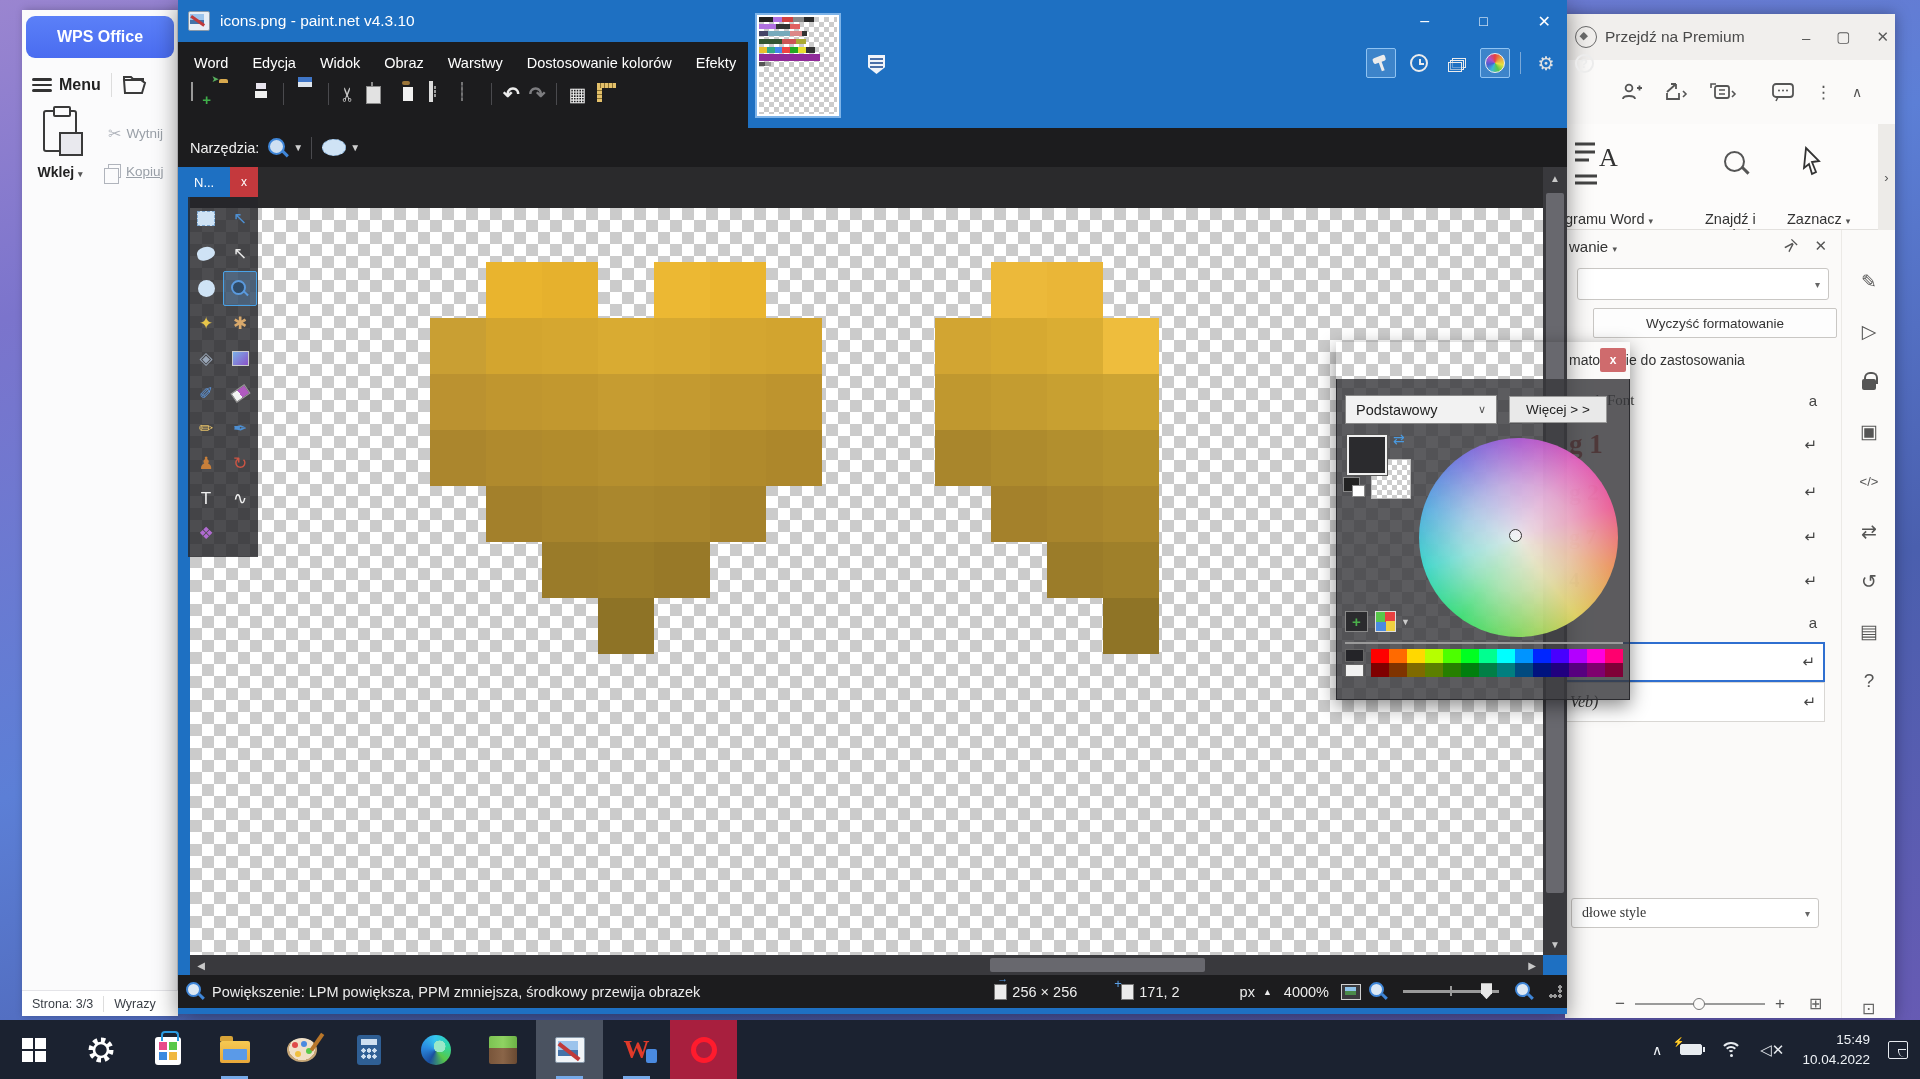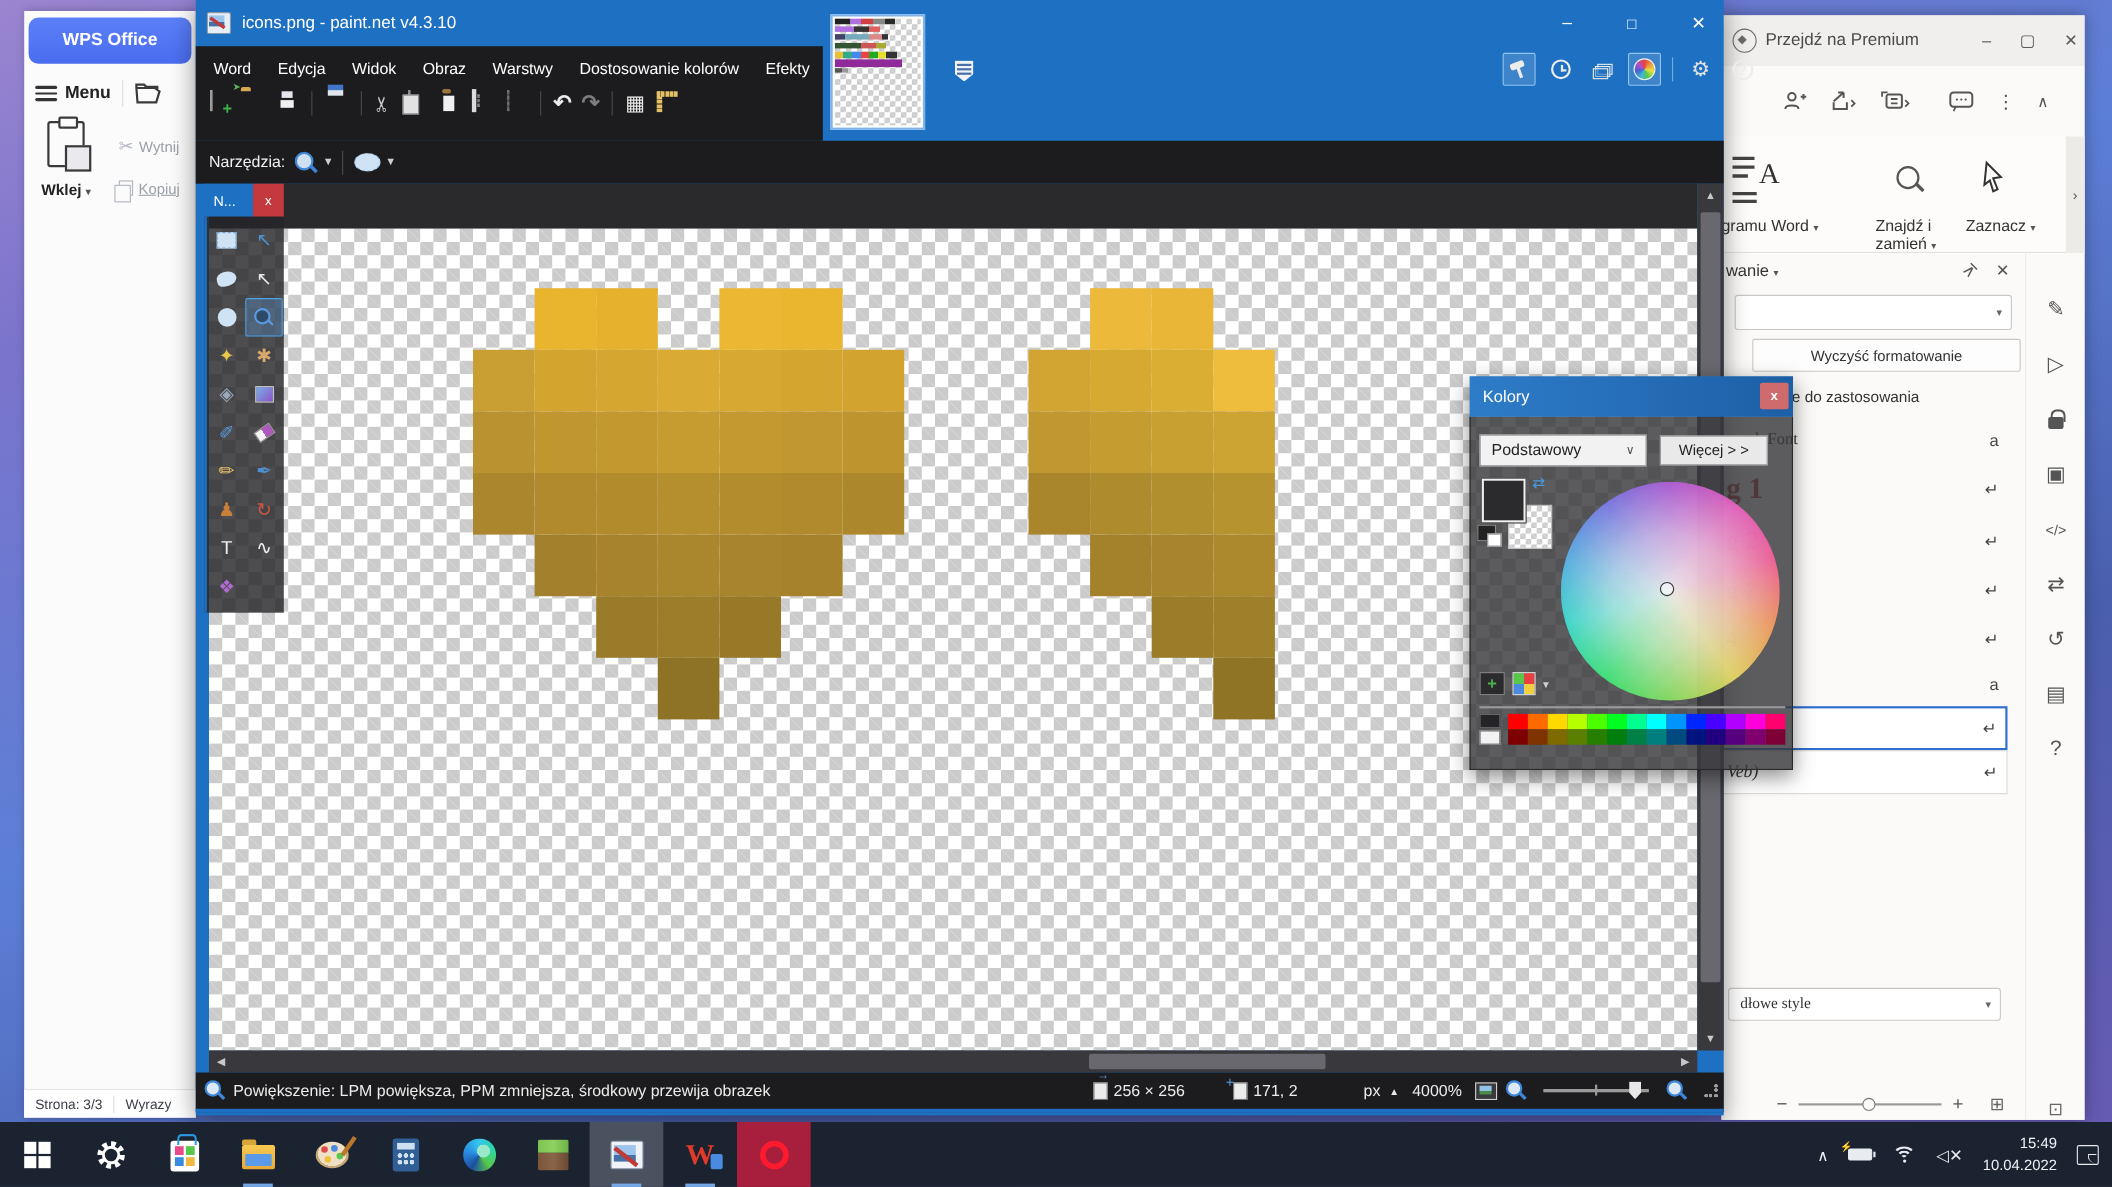--- a/index.html
+++ b/index.html
@@ -41,21 +41,21 @@
   .word-title{left:0;top:0;width:330px;height:46px;background:#f1efed;display:flex;align-items:center;}
   .word-badge{width:22px;height:22px;border:1.6px solid #6a6a6a;border-radius:50%;margin:0 8px 0 10px;position:relative;}
   .word-badge::before{content:"◆";position:absolute;left:3.5px;top:2px;font-size:11px;color:#6a6a6a;}
   .word-title-text{font-size:15.5px;color:#4a4a4a;}
   .word-ctrls{position:absolute;right:6px;top:0;height:46px;display:flex;align-items:center;gap:26px;color:#5a5a5a;font-size:15px;}
   .word-quick{left:0;top:46px;width:330px;height:64px;background:#fbfaf9;display:flex;align-items:center;gap:20px;padding-left:56px;color:#555;}
   .word-quick svg{display:block;}
   .vdots{font-size:17px;letter-spacing:0;color:#555;}
   .word-ribbon{left:0;top:110px;width:330px;height:106px;background:#fdfcfb;border-bottom:1px solid #e3e1de;}
   .styles-big{position:absolute;left:6px;top:12px;width:54px;height:50px;}
-  .ribbon-label{position:absolute;font-size:14.5px;color:#333;white-space:nowrap;}
+  .ribbon-label{position:absolute;font-size:14.5px;color:#333;white-space:nowrap;margin-top:13px;}
   .drop-carat{font-size:9px;color:#555;}
   .mag{display:inline-block;width:26px;height:26px;position:relative;}
   .mag::before{content:"";position:absolute;left:1px;top:1px;width:17px;height:17px;border:2.4px solid #555;border-radius:50%;}
   .mag::after{content:"";position:absolute;left:18px;top:19px;width:9px;height:2.6px;background:#555;transform:rotate(45deg);}
   .ribbon-scroll{position:absolute;right:0;top:0;width:17px;height:106px;background:#edebe8;color:#555;display:flex;align-items:center;justify-content:center;font-size:13px;}
   
   .pane{left:0;top:216px;width:276px;height:788px;background:#fbfaf9;}
   .pane-head{position:absolute;left:0;top:0;width:276px;height:32px;display:flex;align-items:center;color:#333;font-size:15px;}
   .pin{font-size:15px;color:#555;transform:rotate(45deg);}
   .combo{position:absolute;background:#fff;border:1px solid #c9c7c4;border-radius:3px;display:flex;align-items:center;color:#333;}
@@ -672,21 +672,20 @@
         <span style="color: rgb(240, 240, 240);">∿</span>
       </div>
       <div class="tool">
         <span style="color: rgb(176, 106, 208);">❖</span>
       </div>
       <div class="tool"></div>
     </div>
 </div>
 
 <div class="abs kolory">
-  <div class="kol-title">Kolory</div>
   <div class="kol-x">x</div>
   <div class="kol-body">
     <div class="kol-combo">
         <span>Podstawowy</span>
         <span style="margin-left:auto;margin-right:10px;font-size:11px;color:#555;">∨</span>
       </div>
     <div class="kol-more">Więcej &gt; &gt;</div>
     <div class="kol-secondary checker-sm"></div>
     <div class="kol-primary"></div>
     <span class="kol-swap">⇄</span>

